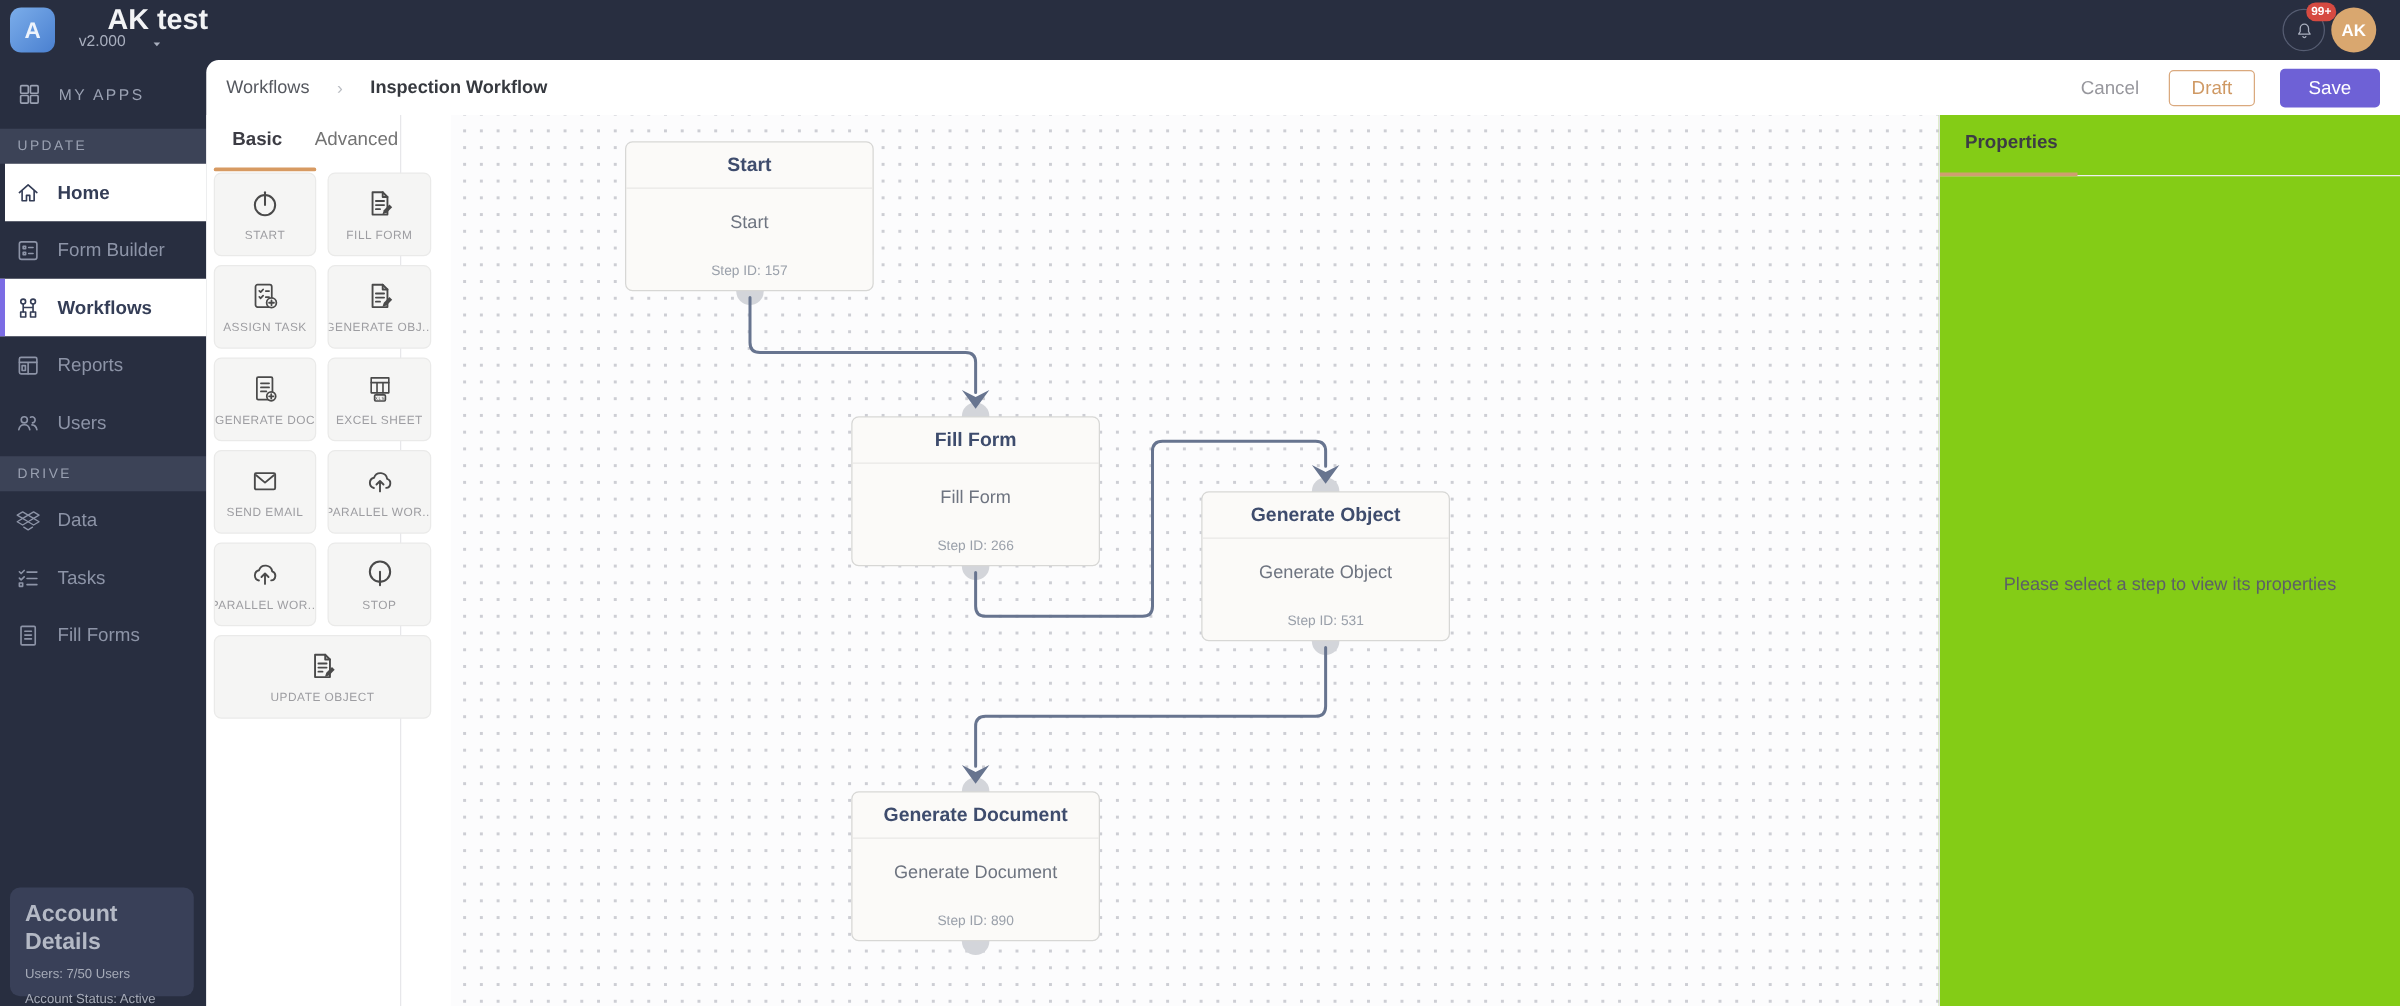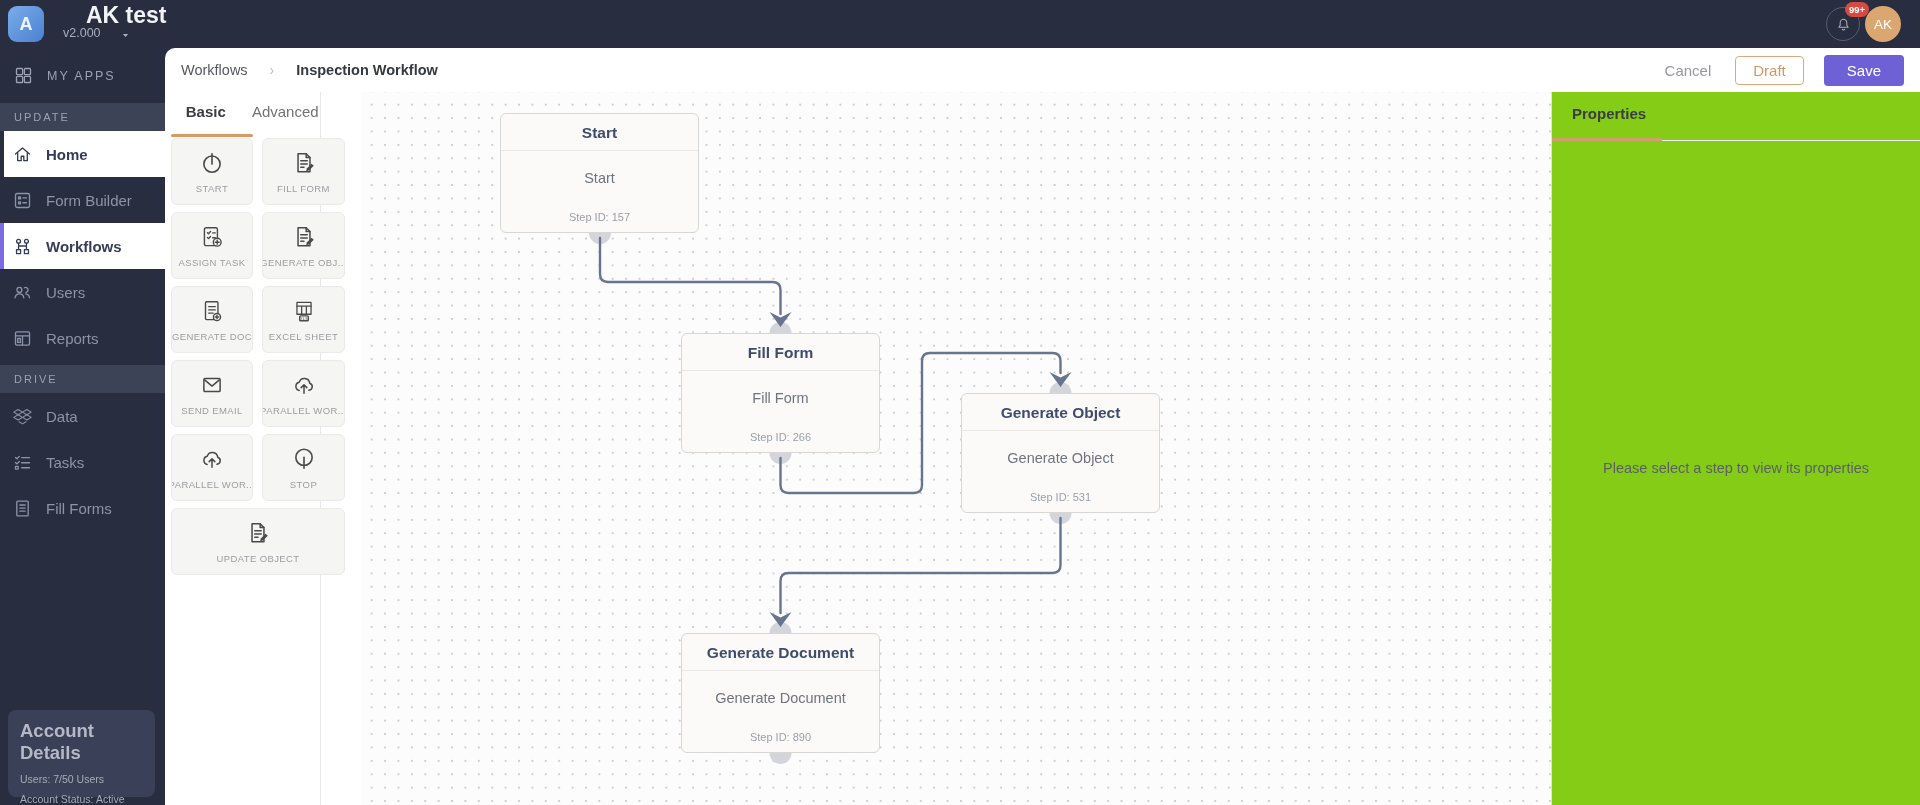--- a/index.html
+++ b/index.html
@@ -29,21 +29,21 @@
     display:flex;align-items:center;padding:0 9px;background:transparent;}
   .searchbox input{flex:1;background:transparent;border:none;outline:none;color:#d6dae2;font-size:14.5px;font-family:inherit;}
   .searchbox input::placeholder{color:#c3c8d2;opacity:1;}
   .searchbox .icon{width:20px;height:20px;color:#c3c8d2;}
   .bell-wrap{position:absolute;left:1826px;top:7px;width:34px;height:34px;border:1px solid #565d72;border-radius:50%;
     display:flex;align-items:center;justify-content:center;cursor:pointer;}
   .bell-wrap .icon{width:19px;height:19px;color:#a9afbe;}
   .badge{position:absolute;left:1845px;top:2px;min-width:24px;height:15px;border-radius:8px;background:#d64a41;
     color:#fff;font-size:9.5px;font-weight:700;display:flex;align-items:center;justify-content:center;padding:0 4px;}
   .avatar{position:absolute;left:1865px;top:6px;width:36px;height:36px;border-radius:50%;background:#d9a76f;
-    color:#fff;font-size:13.5px;font-weight:400;display:flex;align-items:center;justify-content:center;cursor:pointer;}
+    color:#fff;font-size:13.5px;font-weight:700;display:flex;align-items:center;justify-content:center;cursor:pointer;}
 
   
   .sidebar{position:absolute;left:0;top:48px;width:165px;height:757px;background:var(--bg-dark);}
   .my-apps{display:flex;align-items:center;gap:13px;padding:17px 0 17px 13px;color:#9ba2b3;cursor:pointer;}
   .my-apps .icon{width:21px;height:21px;}
   .my-apps span{font-size:12.5px;letter-spacing:2px;}
   .section-strip{height:28px;line-height:28px;background:var(--bg-strip);color:#9aa1b2;font-size:11px;letter-spacing:2px;padding-left:14px;}
   .side-item{height:46px;display:flex;align-items:center;gap:13px;padding-left:12px;color:var(--txt-sidebar);font-size:15px;cursor:pointer;}
   .side-item .icon{width:21px;height:21px;flex:none;}
   .side-item.hl{background:#fff;color:#343d56;font-weight:600;margin-left:4px;padding-left:8px;}
@@ -150,34 +150,34 @@
           <circle cx="7.5" cy="6" r="2.2"></circle>
           <circle cx="16.5" cy="6" r="2.2"></circle>
           <rect x="5.2" y="15.5" width="4.6" height="4.6"></rect>
           <rect x="14.2" y="15.5" width="4.6" height="4.6"></rect>
           <path d="M7.5 8.4v3h9v-3M7.5 11.4v4M16.5 11.4v4"></path>
         </svg></span>
     <span>Workflows</span>
   </div>
   <div class="side-item">
     <span class="icon"><svg viewBox="0 0 24 24" width="100%" height="100%" fill="none" stroke="currentColor" stroke-width="1.5" stroke-linecap="round" stroke-linejoin="round">
+          <rect x="4" y="4.5" width="16" height="15" rx="1.5"></rect>
+          <path d="M4 9h16M12 9v10.5"></path>
+          <rect x="6.5" y="12" width="3" height="4.5"></rect>
+        </svg></span>
+    <span>Reports</span>
+  </div>
+  <div class="side-item">
+    <span class="icon"><svg viewBox="0 0 24 24" width="100%" height="100%" fill="none" stroke="currentColor" stroke-width="1.5" stroke-linecap="round" stroke-linejoin="round">
           <circle cx="8.5" cy="9" r="2.8"></circle>
           <path d="M3.5 18c.5-3 2.5-4.5 5-4.5s4.5 1.5 5 4.5"></path>
           <path d="M14.2 6.6a2.8 2.8 0 1 1 1.8 5.2"></path>
           <path d="M15.5 13.6c2.3.2 4 1.6 4.5 4.4"></path>
         </svg></span>
     <span>Users</span>
-  </div>
-  <div class="side-item">
-    <span class="icon"><svg viewBox="0 0 24 24" width="100%" height="100%" fill="none" stroke="currentColor" stroke-width="1.5" stroke-linecap="round" stroke-linejoin="round">
-          <rect x="4" y="4.5" width="16" height="15" rx="1.5"></rect>
-          <path d="M4 9h16M12 9v10.5"></path>
-          <rect x="6.5" y="12" width="3" height="4.5"></rect>
-        </svg></span>
-    <span>Reports</span>
   </div>
 
   <div class="section-strip" style="margin-top:4px;">DRIVE</div>
 
   <div class="side-item">
     <span class="icon"><svg viewBox="0 0 24 24" width="100%" height="100%" fill="none" stroke="currentColor" stroke-width="1.2" stroke-linecap="round" stroke-linejoin="round">
           <path d="M7 4l5 3-5 3-5-3z"></path>
           <path d="M17 4l5 3-5 3-5-3z"></path>
           <path d="M7 10l5 3-5 3-5-3z"></path>
           <path d="M17 10l5 3-5 3-5-3z"></path>

